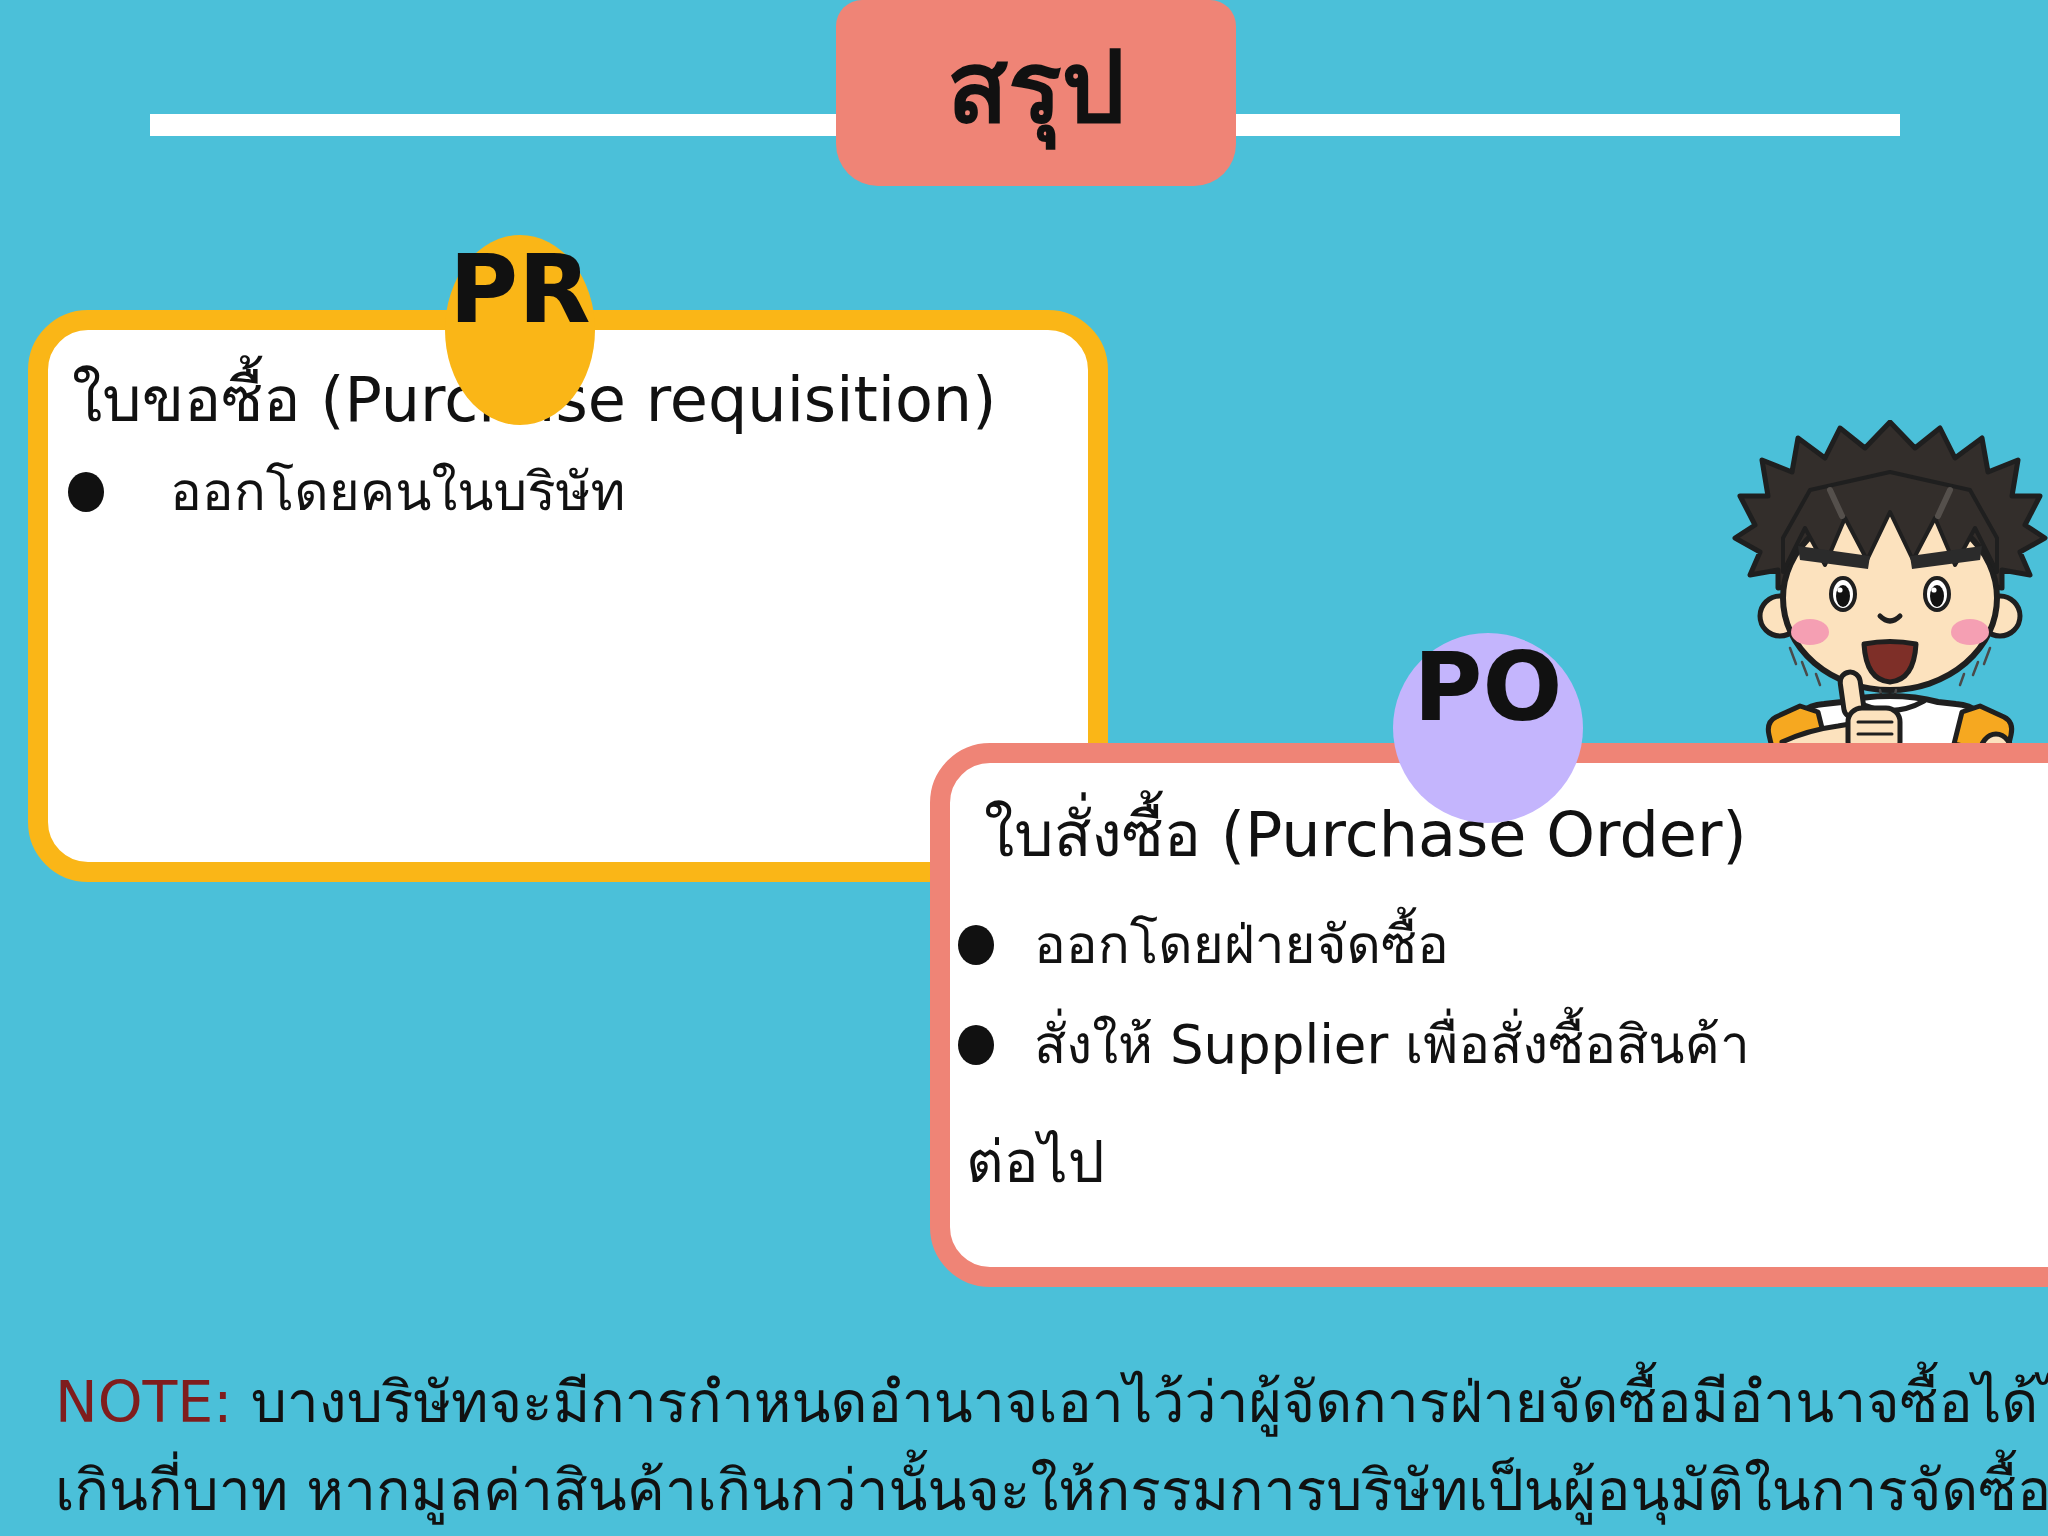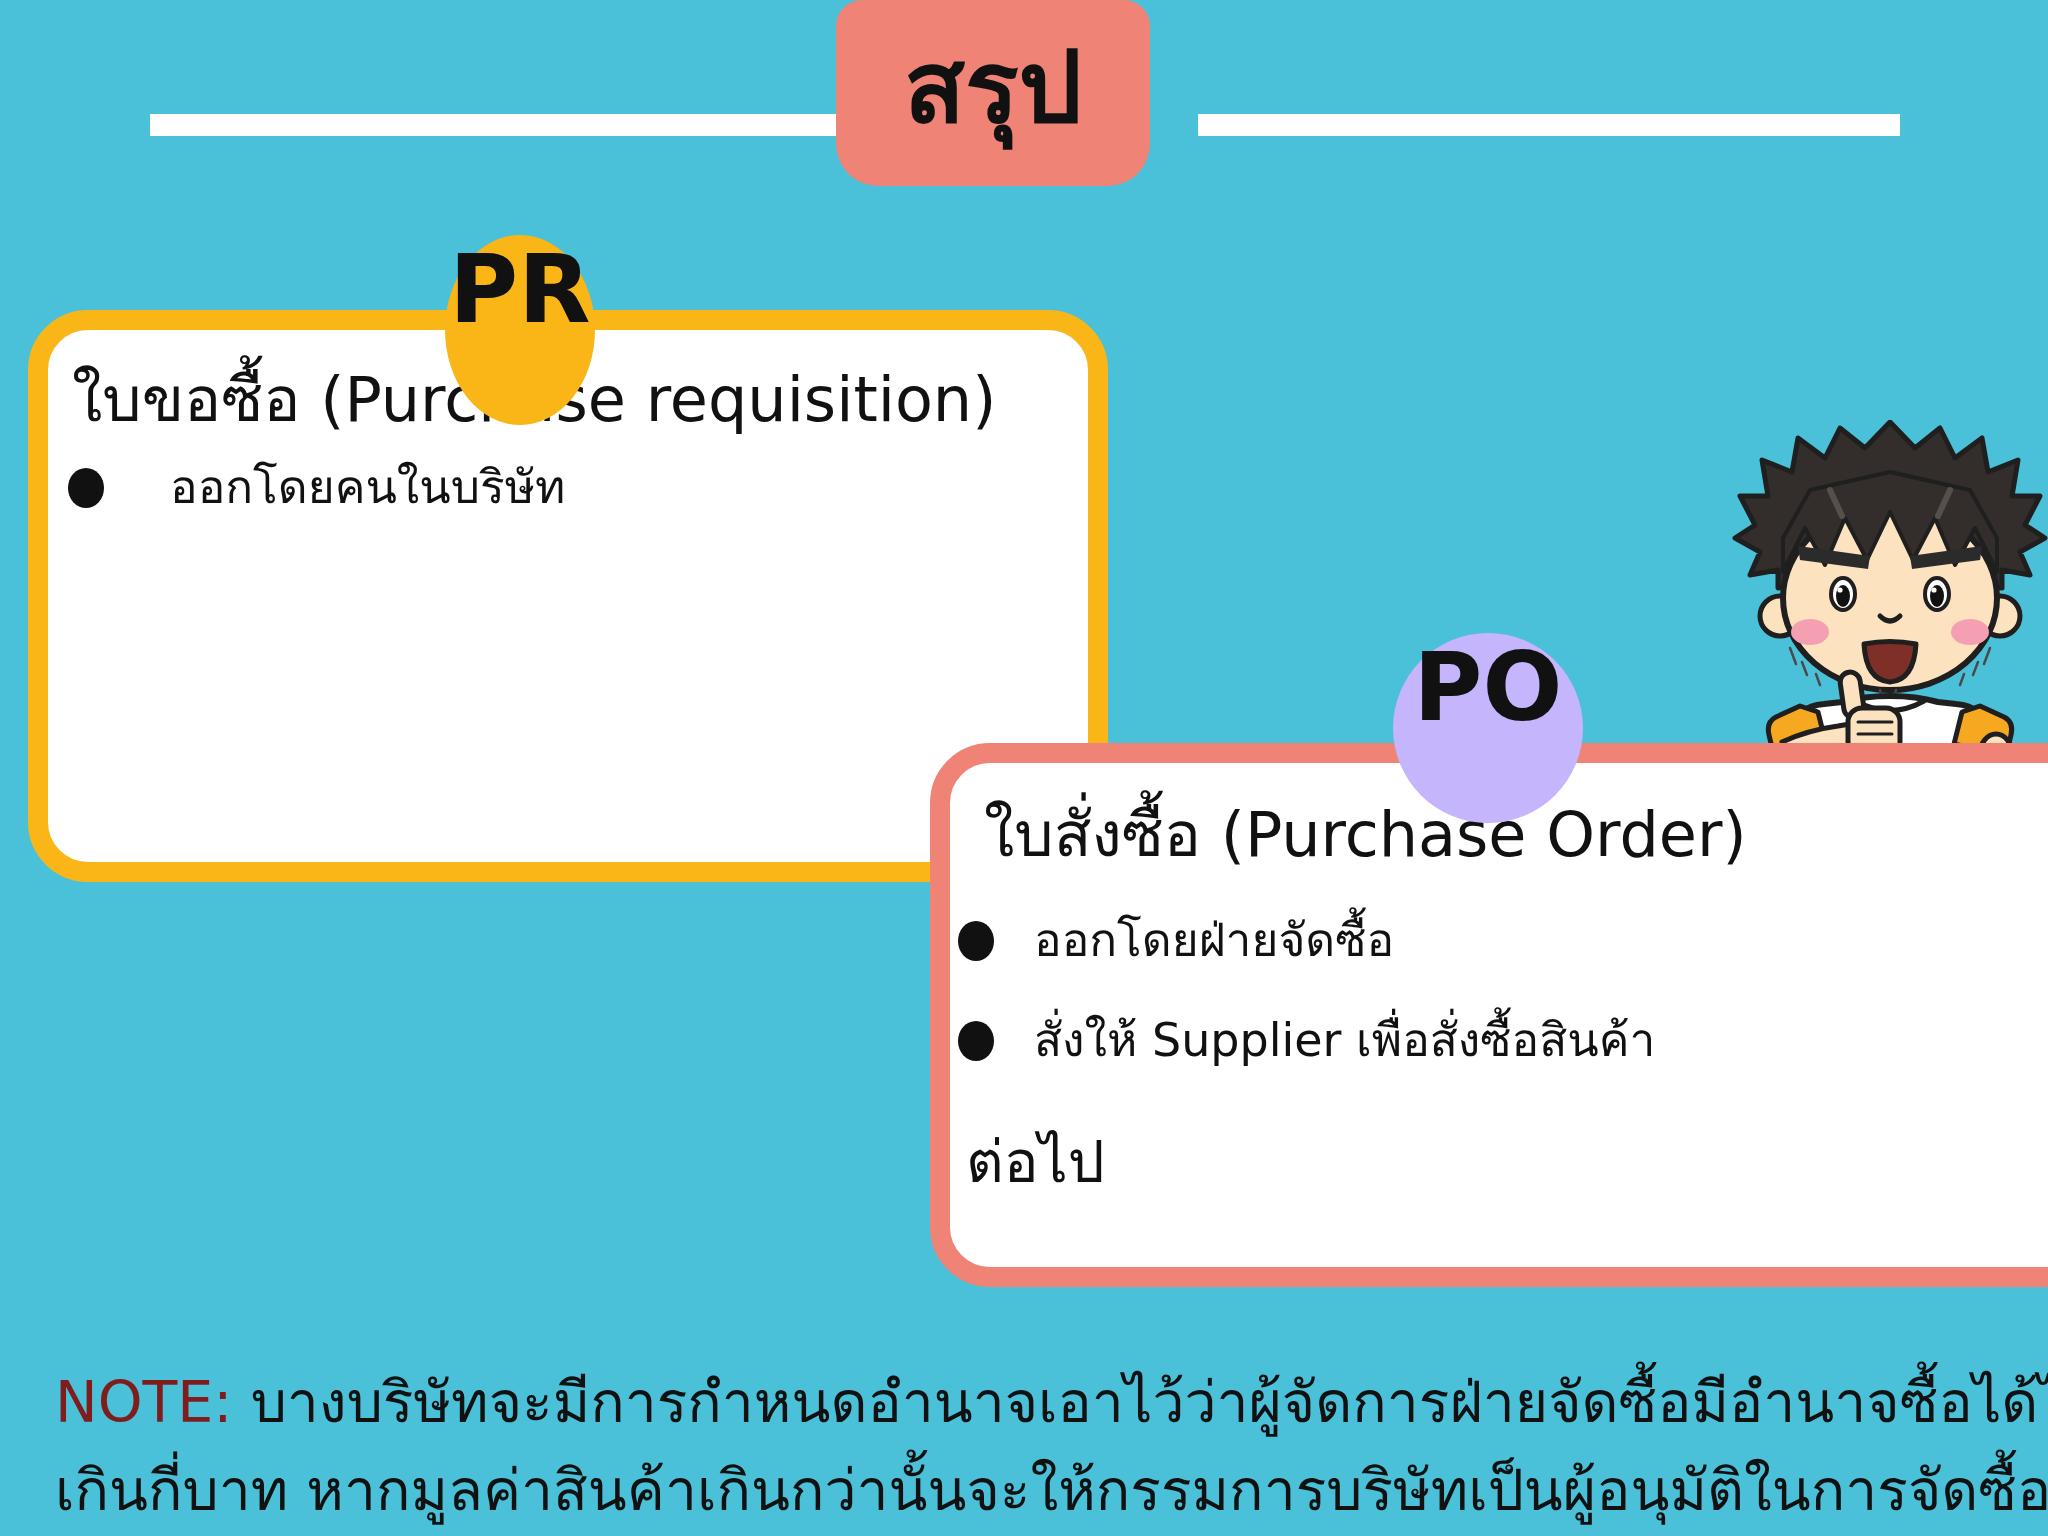--- a/index.html
+++ b/index.html
@@ -9,21 +9,21 @@
     background:#4BC0D9;
     overflow:hidden;
     font-family:"DejaVu Sans","Liberation Sans",sans-serif;
     color:#111;
   }
   
   .hline{position:absolute;height:22px;background:#ffffff;top:114px;}
   .hline.left{left:150px;width:686px;}
   .hline.right{left:1198px;width:702px;}
   .title-box{
-    position:absolute;left:836px;top:0;width:314px;height:186px;
+    position:absolute;left:836px;top:0;width:400px;height:186px;
     background:#EF8476;border-radius:26px 26px 42px 42px;
     display:flex;align-items:center;justify-content:center;
   }
   .title-box .t{font-size:100px;font-weight:600;line-height:1;padding-bottom:10px;}
 
   
   .card{position:absolute;background:#ffffff;box-sizing:border-box;}
   .pr-card{
     left:28px;top:310px;width:1080px;height:572px;
     border:20px solid #FAB617;border-radius:60px;z-index:10;
@@ -35,21 +35,21 @@
   .badge{
     position:absolute;display:flex;align-items:flex-start;justify-content:center;
     font-size:94px;font-weight:600;color:#111;border-radius:50%;
   }
   .pr-badge{left:445px;top:235px;width:150px;height:190px;background:#FAB617;z-index:15;}
   .po-badge{left:1393px;top:633px;width:190px;height:190px;background:#c4b5fd;z-index:35;}
 
   .card-title{position:absolute;font-size:62px;font-weight:500;white-space:nowrap;line-height:1.35;}
   .bullet-row{position:absolute;display:flex;align-items:center;white-space:nowrap;}
   .dot{width:36px;height:40px;background:#111;border-radius:50%;flex:0 0 auto;}
-  .bullet-text{font-size:46px;font-weight:500;line-height:1.3;}
+  .bullet-text{font-size:53px;font-weight:500;line-height:1.3;}
 
   
   .pr-card .card-title{left:24px;top:28px;}
   .pr-card .b1{left:20px;top:128px;}
   .pr-card .b2{left:20px;top:238px;}
   .pr-card .b3{left:20px;top:352px;}
   .pr-card .dot{margin-right:66px;}
 
   
   .po-card .card-title{left:34px;top:30px;}

